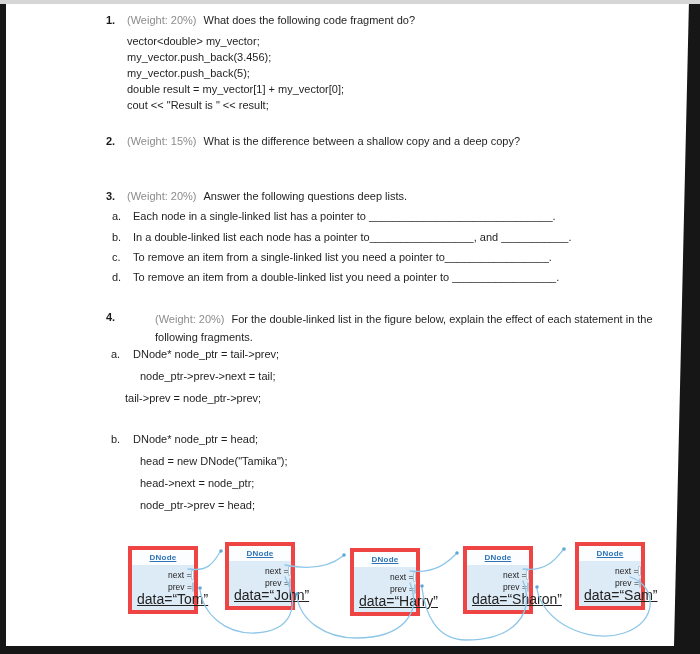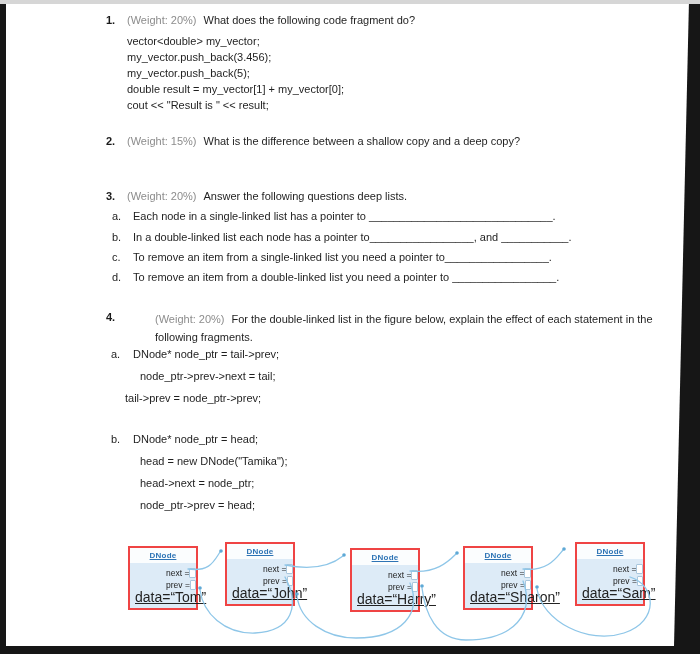--- a/index.html
+++ b/index.html
@@ -26,21 +26,21 @@
 
   .itemrow{position:absolute;font-size:11px;line-height:14px;color:#1f1f1f;white-space:nowrap;}
   .itemletter{display:inline-block;width:21px;color:#1f1f1f;}
 
   .fragline{position:absolute;font-size:11px;line-height:14px;color:#1f1f1f;white-space:nowrap;}
 
   
   .diagram{position:absolute;left:100px;top:535px;width:580px;height:119px;}
   .dnode{
     position:absolute;width:70px;background:var(--node-body-blue,#ddebf7);
-    border:2px solid #ef4444;box-sizing:border-box;
+    border:4px solid #ef4444;box-sizing:border-box;
   }
   .dnode-header{
     height:15px;background:#fbfdfe;display:flex;align-items:center;justify-content:center;
   }
   .dnode-title{
     font-size:8px;font-weight:bold;color:var(--node-title-blue,#2e74b5);
     text-decoration:underline;letter-spacing:.2px;
   }
   .dnode-body{padding:4px 0 5px 5px;}
   .drow{display:flex;align-items:center;height:12px;font-size:8.5px;color:#222;white-space:nowrap;}

